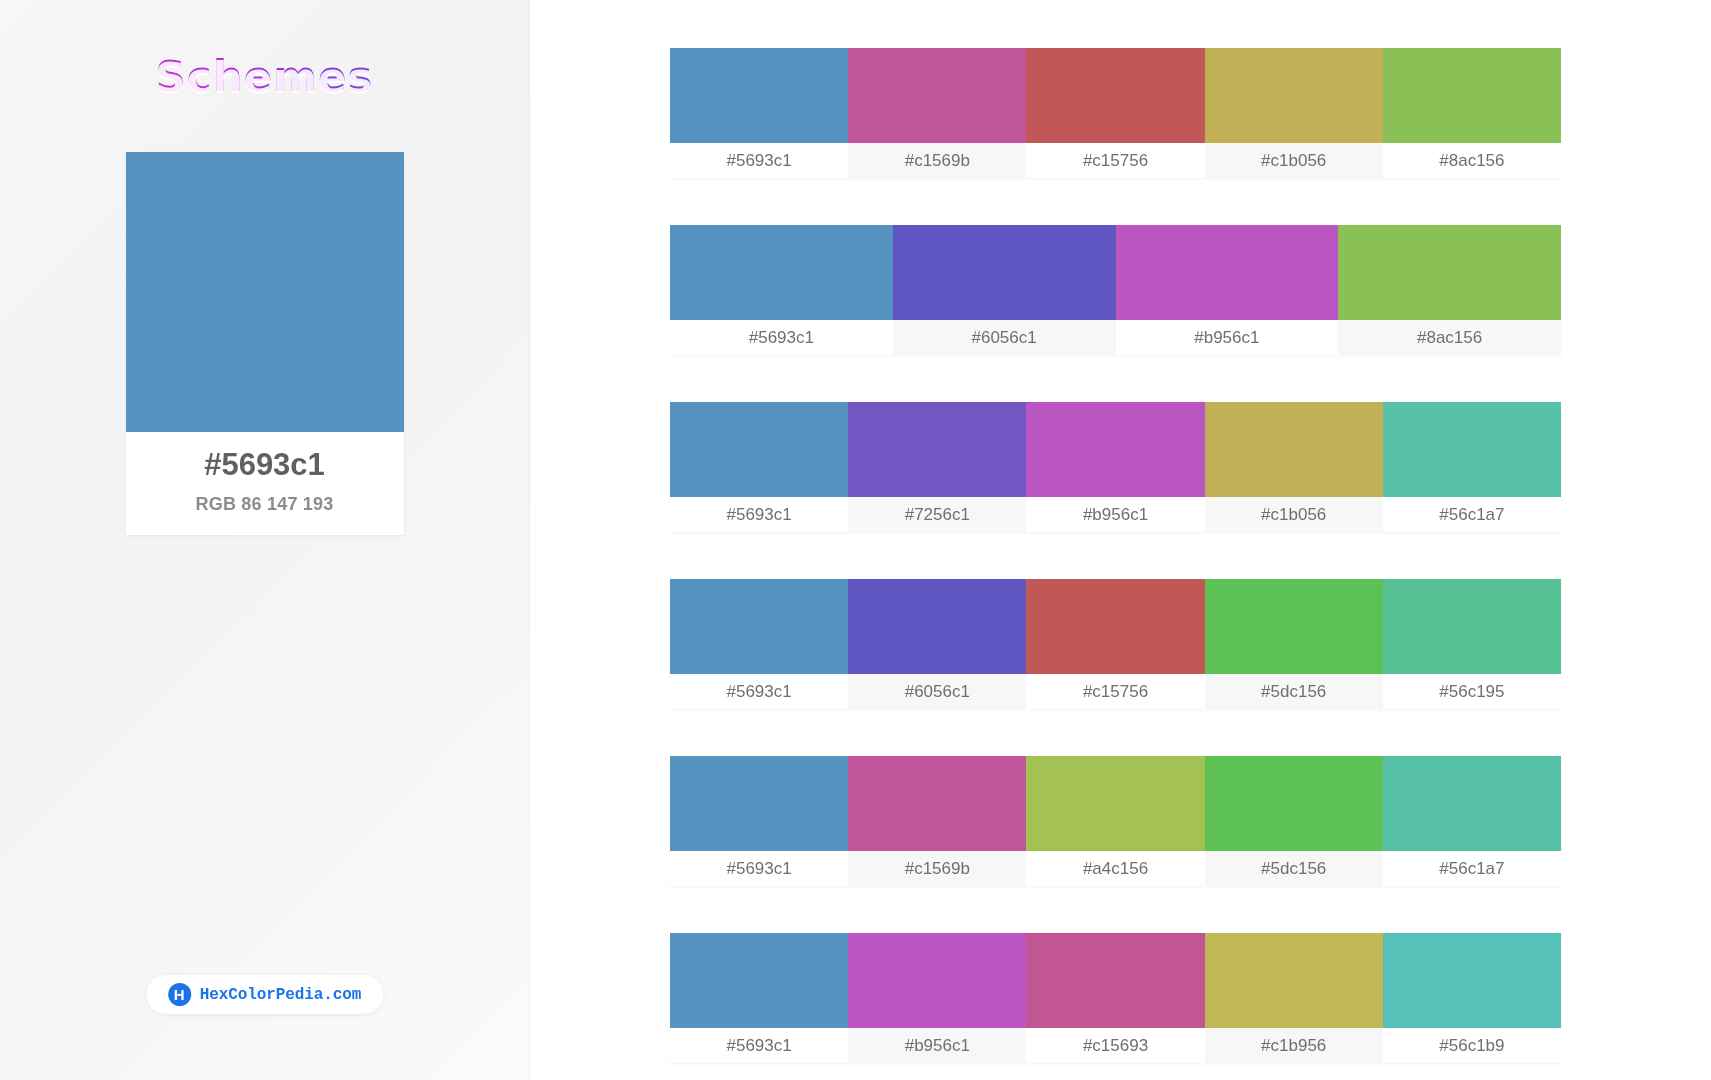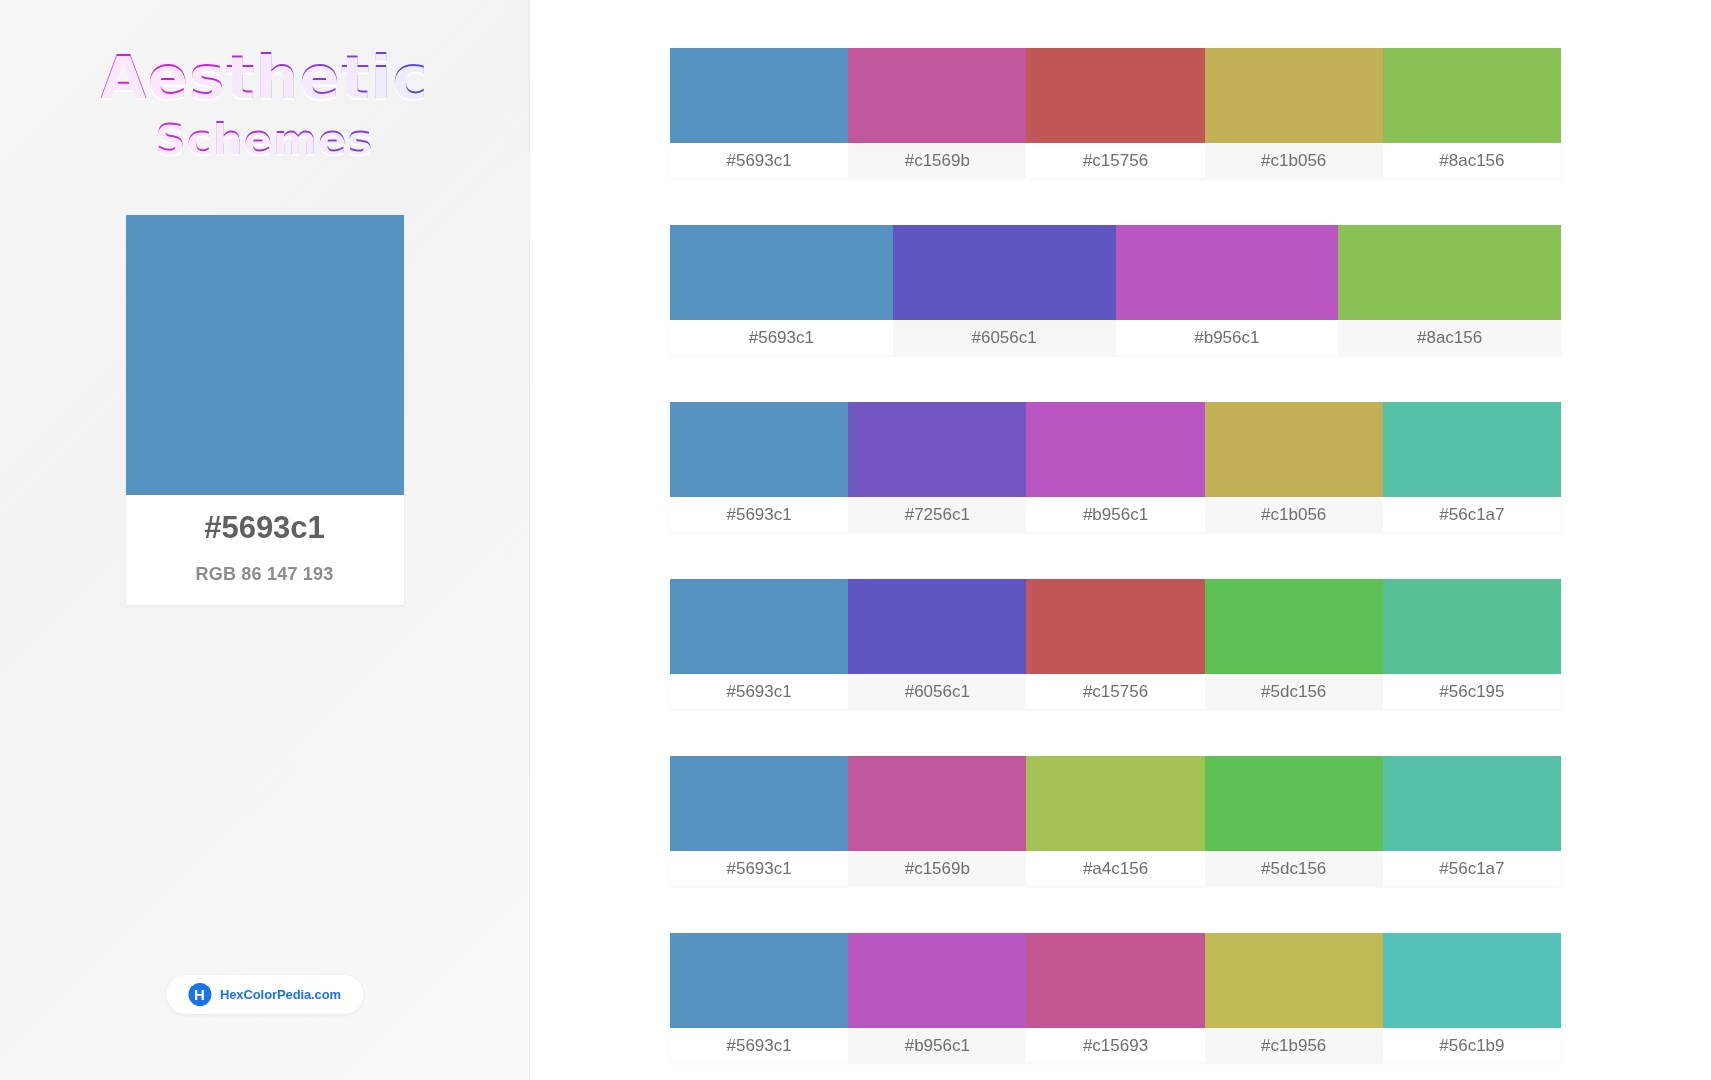--- a/index.html
+++ b/index.html
@@ -100,21 +100,21 @@
     font-size: 31px;
     font-weight: bold;
     color: #606060;
     letter-spacing: 0px;
     line-height: 1.2;
   }
   .maincolor-rgb {
     font-size: 18px;
     font-weight: bold;
     color: #8c8c8c;
-    margin-top: 18px;
+    margin-top: 11px;
     letter-spacing: 0.2px;
   }
 
   
   .description {
     margin: 92px auto 0 auto;
     width: 460px;
     text-align: center;
     font-size: 22px;
     line-height: 1.55;
@@ -143,24 +143,25 @@
     background: #1a73e8;
     color: #ffffff;
     font-size: 15px;
     font-weight: bold;
     display: flex;
     align-items: center;
     justify-content: center;
     line-height: 1;
   }
   .footer-text {
-    font-size: 13px;
+    font-size: 16px;
     font-weight: bold;
     color: #1a73e8;
     letter-spacing: -0.1px;
+    font-family: Liberation Mono, monospace;
   }
 
   
   .right-panel {
     position: relative;
     flex: 1 1 auto;
     height: 1080px;
     background: #ffffff;
     padding: 48px 150px 0 140px;
     box-sizing: border-box;
@@ -198,21 +199,20 @@
   }
 </style>
 </head>
 <body>
 
 <div class="page">
 
   <div class="left-panel">
 
     <div class="title-wrap">
-      <div class="title-main">Aesthetic</div>
       <div class="title-sub">Schemes</div>
     </div>
 
     <div class="maincolor-card">
       <div class="maincolor-swatch" id="main-swatch" style="background: rgb(86, 147, 193);"></div>
       <div class="maincolor-info">
         <div class="maincolor-hex">#5693c1</div>
         <div class="maincolor-rgb">RGB 86 147 193</div>
       </div>
     </div>

